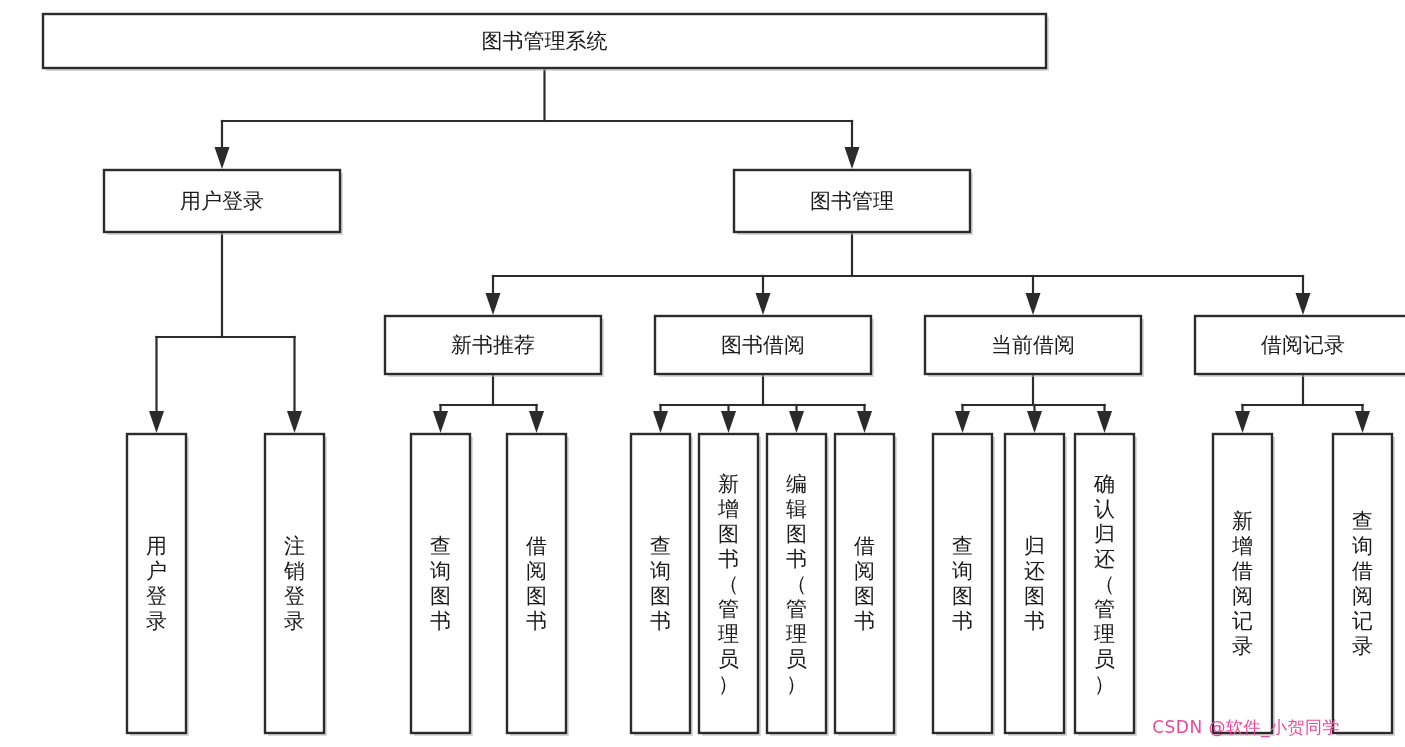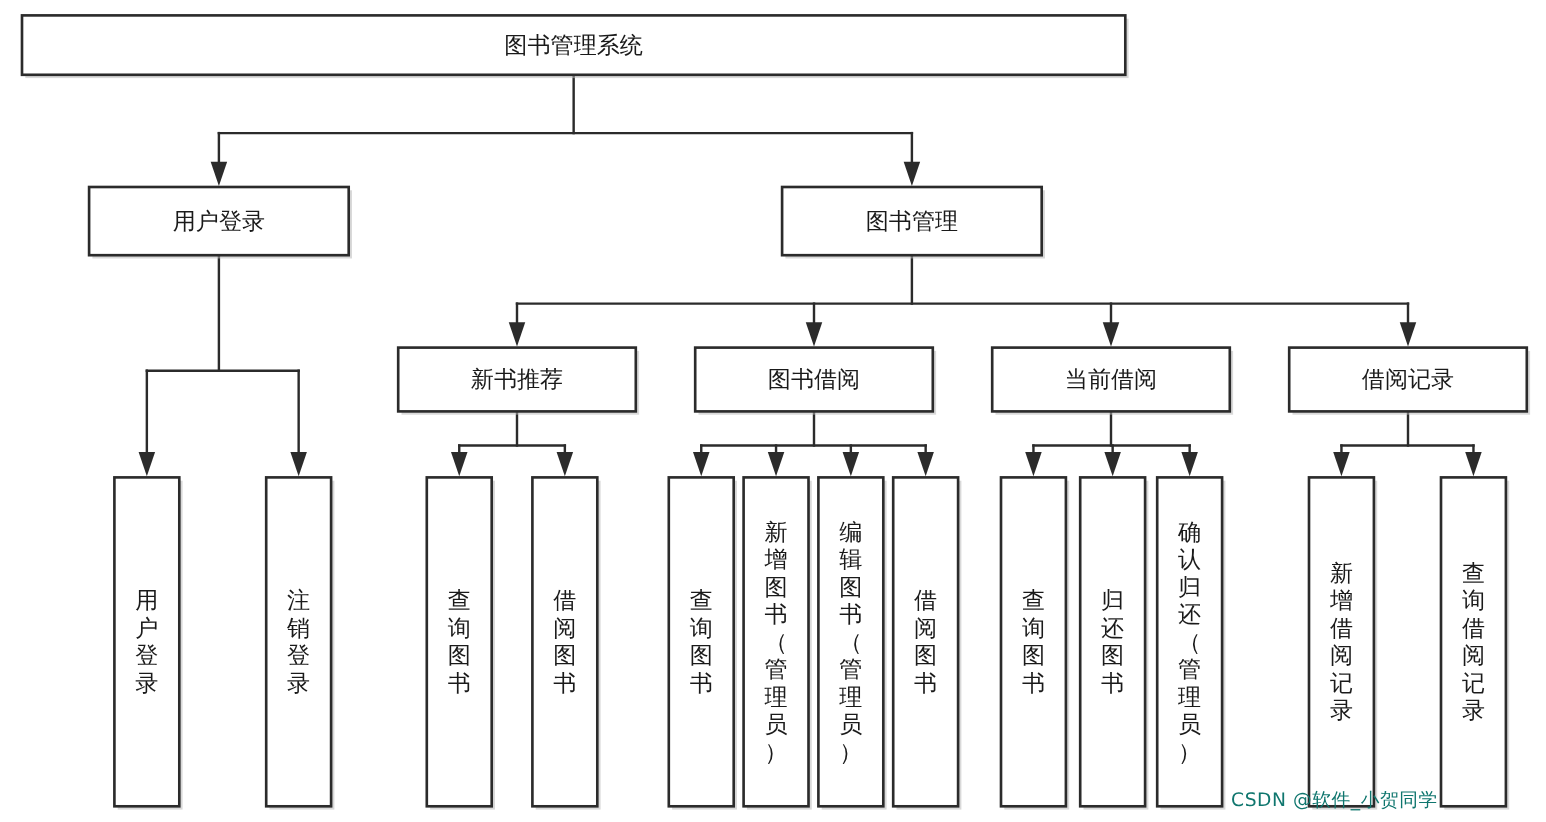--- a/index.html
+++ b/index.html
@@ -12,20 +12,21 @@
     height: 747px;
     font-family: "DejaVu Sans", "Liberation Sans", sans-serif;
     overflow: hidden;
     position: relative;
   }
   #diagram-root {
     position: absolute;
     left: 0; top: 0;
     width: 1321px;
     height: 747px;
+    padding-left: 23px;
   }
   svg.diagram {
     display: block;
     width: 1405px;
     height: 747px;
   }
   .node-rect {
     fill: #ffffff;
     stroke: #2b2b2b;
     stroke-width: 2.4;
@@ -57,25 +58,25 @@
     dominant-baseline: middle;
   }
   .node-label-v {
     font-family: "DejaVu Sans", "Liberation Sans", sans-serif;
     font-size: 21px;
     fill: #1a1a1a;
     text-anchor: middle;
   }
   .watermark {
     position: absolute;
-    right: 14px;
+    right: 4px;
     bottom: 8px;
     font-family: "DejaVu Sans", "Liberation Sans", sans-serif;
     font-size: 17px;
-    color: #0f766e;
+    color: #ec4899;
     white-space: nowrap;
     letter-spacing: 0.5px;
     pointer-events: none;
   }
 </style>
 </head>
 <body>
 
 <div id="diagram-root">
   <svg class="diagram" viewBox="0 0 1405 747" xmlns="http://www.w3.org/2000/svg">

